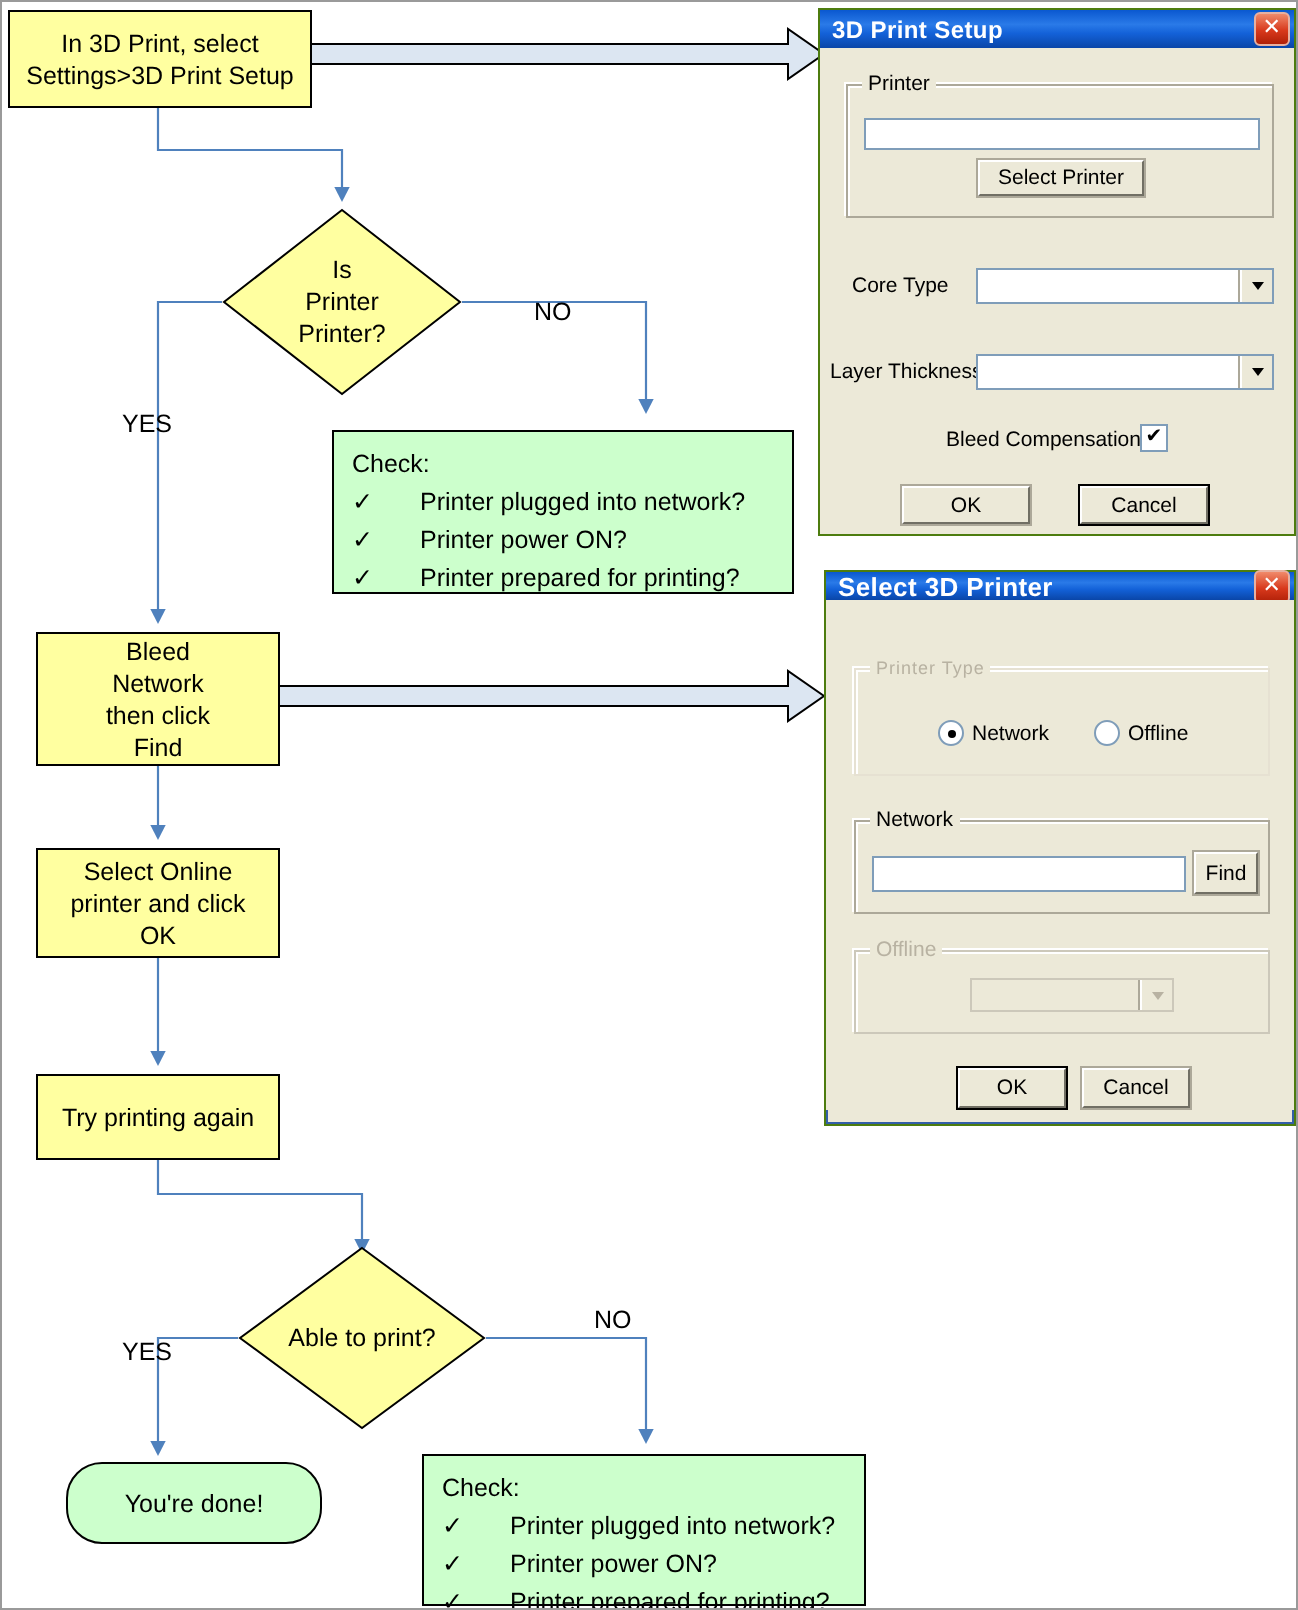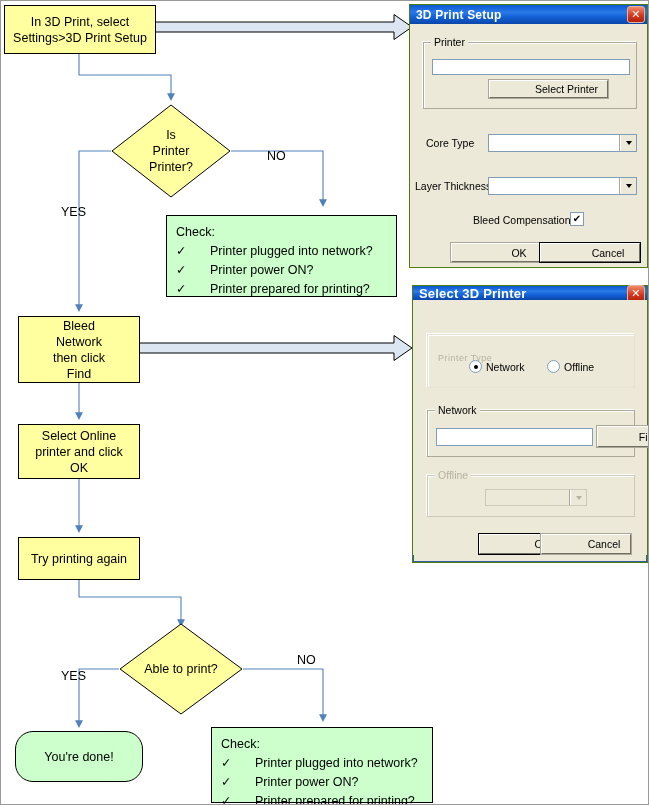--- a/index.html
+++ b/index.html
@@ -110,21 +110,21 @@
     box-shadow:none;
   }
   .btn{
     position:absolute;
     background:#ece9d8;
     border:1px solid #ffffff;
     border-right-color:#716f64;
     border-bottom-color:#716f64;
     box-shadow:0 0 0 1px #aca899;
     display:flex;align-items:center;justify-content:center;
-    font-size:10.5px;color:#000;padding-left:36px;
+    font-size:10.5px;color:#000;
   }
   .btn.default{box-shadow:0 0 0 1px #000000;}
   .lbl{position:absolute;font-size:10.5px;color:#000;white-space:nowrap;}
   .combo{
     position:absolute;
     background:#ffffff;
     border:1px solid #7f9db9;
     display:flex;align-items:stretch;justify-content:flex-end;
   }
   .combo .arw{
@@ -275,21 +275,21 @@
     <div class="diamond-label">Able to print?</div>
   </div>
 
   <div class="abs fc-box" style="left:17px;top:536px;width:122px;height:43px;">
     <span>Try printing again</span>
   </div>
 
   <div class="abs edge-label" style="left:60px;top:668px;">YES</div>
   <div class="abs edge-label" style="left:296px;top:652px;">NO</div>
 
-  <div class="abs fc-oval" style="left:14px;top:730px;width:128px;height:51px;">
+  <div class="abs fc-oval" style="left:32px;top:730px;width:128px;height:41px;">
     <span>You're done!</span>
   </div>
 
   <div class="abs fc-note" style="left:210px;top:726px;width:222px;height:76px;">
     <div>Check:</div>
     <div class="chk-row">
       <span class="chk">✓</span>
       <span>Printer plugged into network?</span>
     </div>
     <div class="chk-row">
@@ -346,21 +346,21 @@
   </div>
 
   <div class="abs dlg" style="left:411px;top:284px;width:236px;height:278px;">
     <div class="dlg-title" style="height:14px;font-size:13px;">
       <span class="t">Select 3D Printer</span>
       <span class="dlg-close">✕</span>
     </div>
     <div class="dlg-body" style="height:calc(100% - 21px);">
 
       <div class="grp dim" style="left:14px;top:34px;width:206px;height:52px;border-color:#e6e1d2;">
-        <span class="grp-cap ghost" style="top:-6px;left:7px;margin-top:24px;">Printer Type</span>
+        <span class="grp-cap ghost" style="top:-6px;left:7px;">Printer Type</span>
       </div>
 
       <div class="radio" style="left:56px;top:60px;">
         <span class="dot">
             <b></b>
           </span>
         <span>Network</span>
       </div>
       <div class="radio" style="left:134px;top:60px;">
         <span class="dot off">

